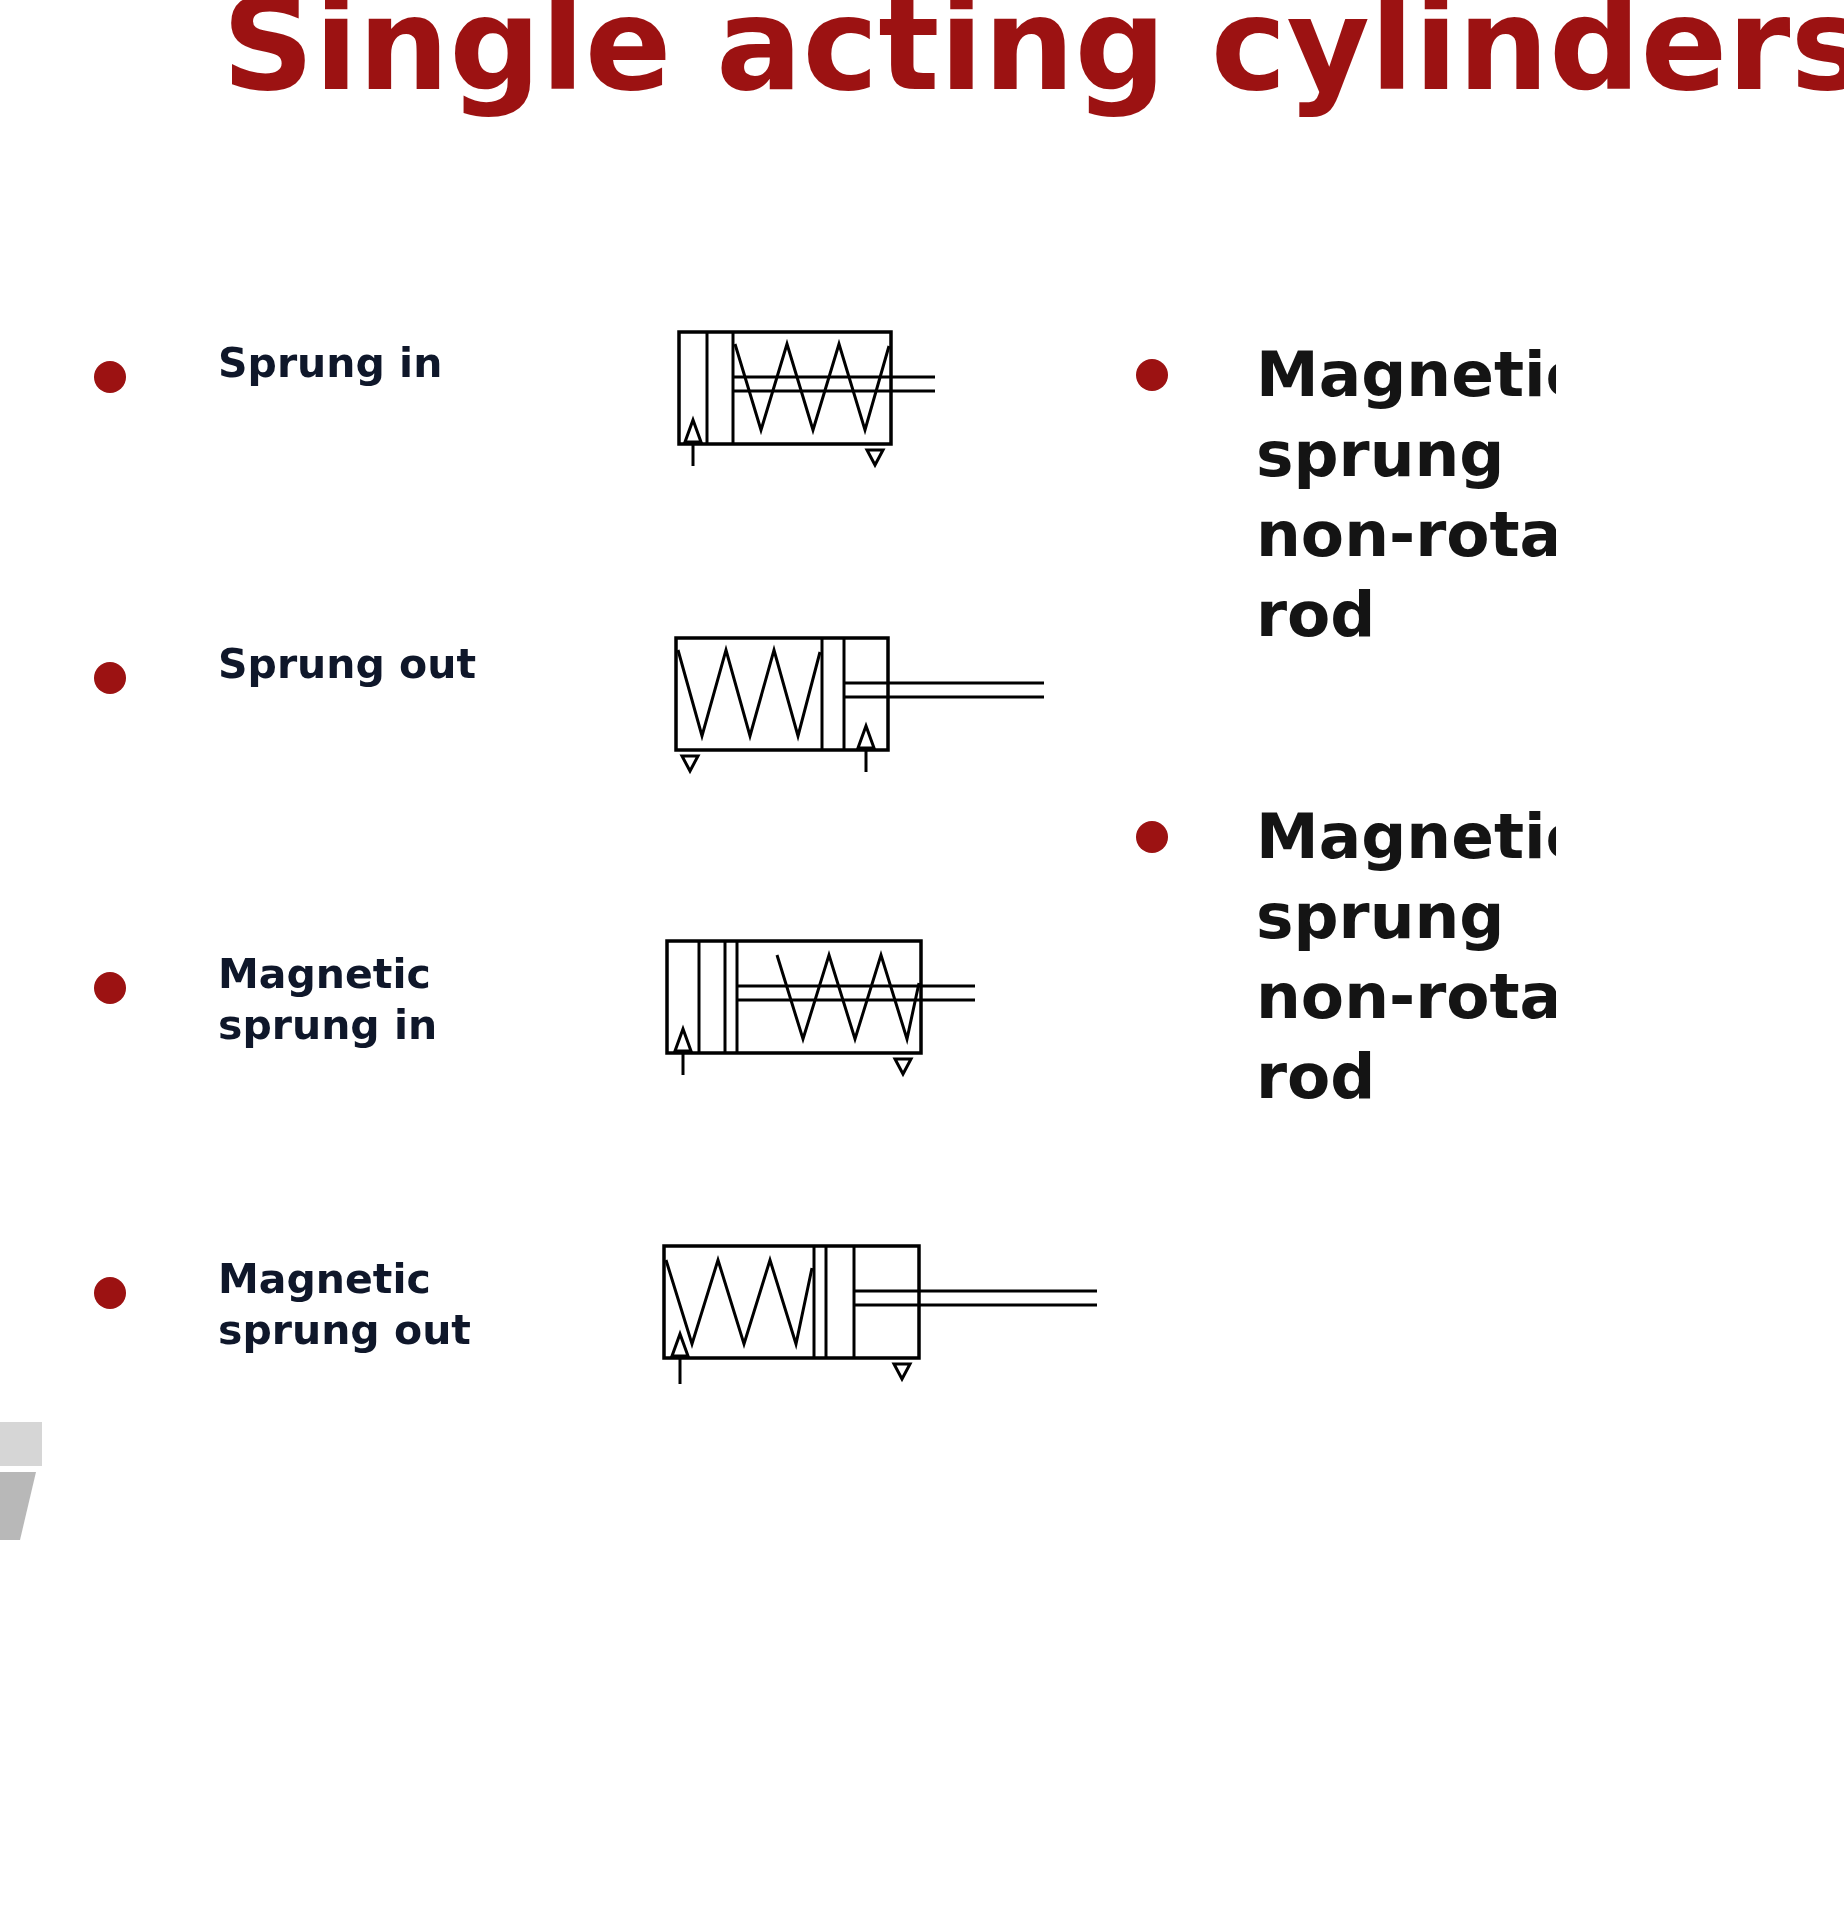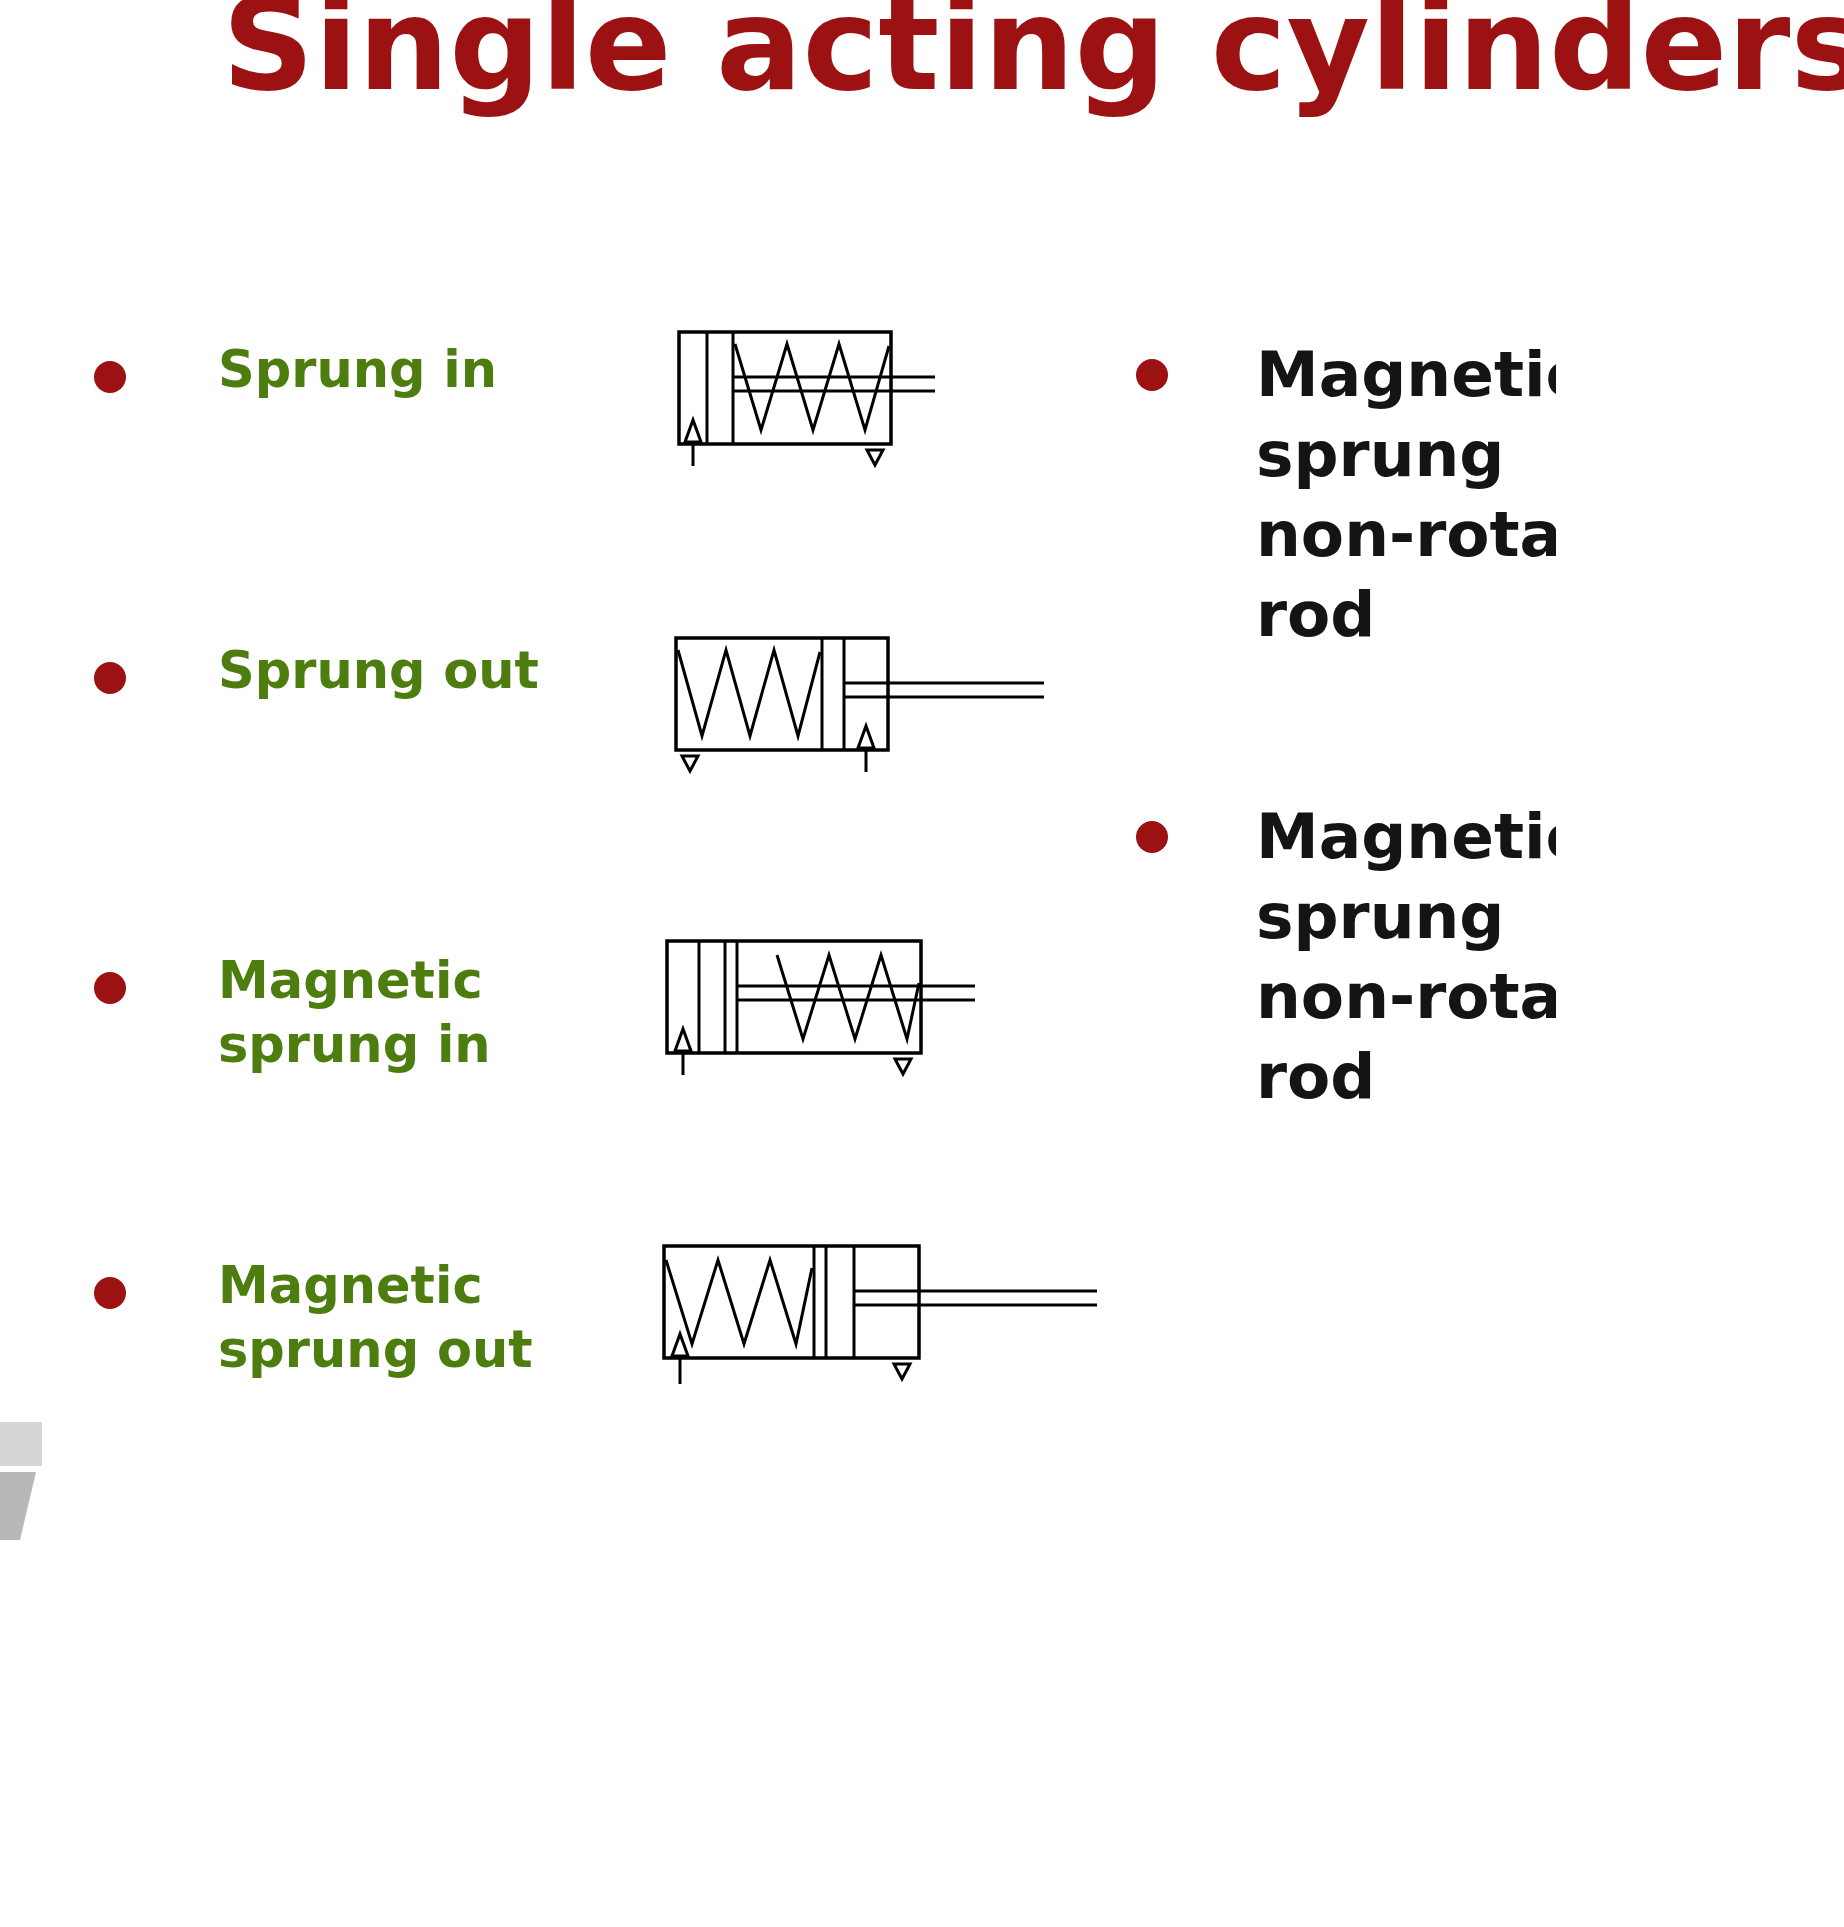--- a/index.html
+++ b/index.html
@@ -23,23 +23,23 @@
   }
   .bullet {
     position: absolute;
     width: 32px;
     height: 32px;
     border-radius: 50%;
     background: #9c1212;
   }
   .item-text {
     position: absolute;
-    font-size: 51px;
+    font-size: 41px;
     font-weight: 700;
-    color: #4d7c0f;
+    color: #0f172a;
     line-height: 1.25;
   }
   .item-text div { white-space: nowrap; }
   .right-text {
     position: absolute;
     width: 300px;
     overflow: hidden;
     font-size: 63px;
     font-weight: 700;
     color: #141414;

